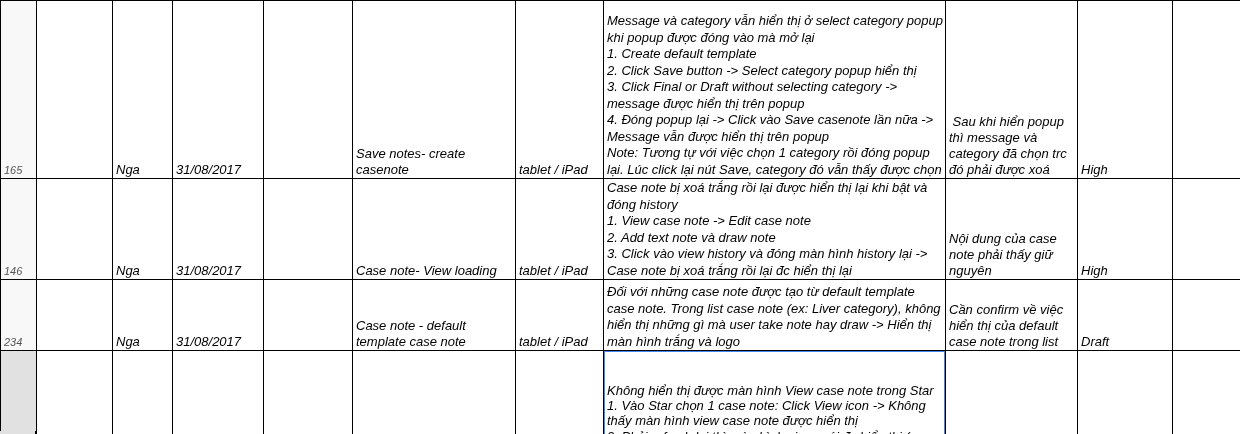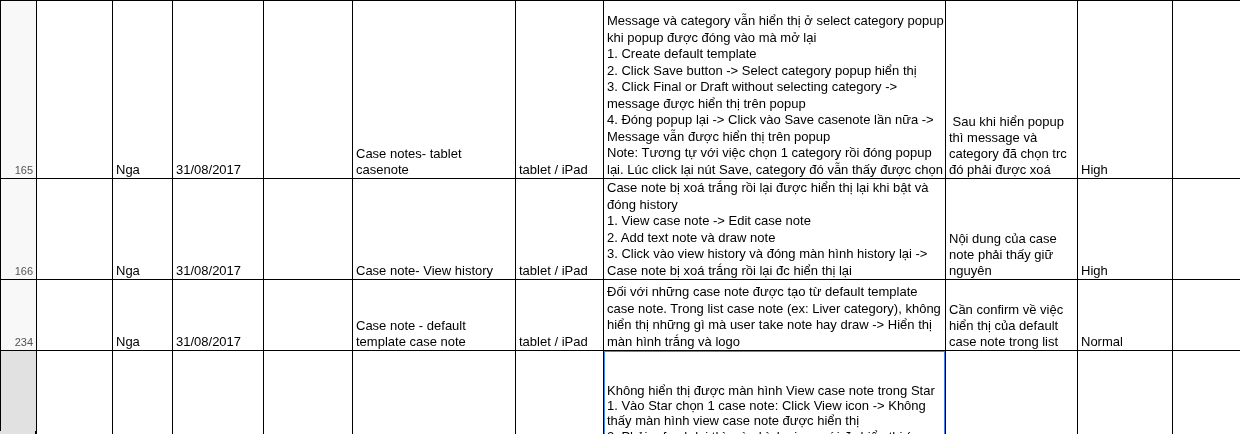--- a/index.html
+++ b/index.html
@@ -26,32 +26,32 @@
     vertical-align:bottom;
   }
   tr.r165 { height:178px; }
   tr.r166 { height:101px; }
   tr.r167 { height:71px; }
   tr.r168 { height:77px; }
   td.rowhead {
     background:#f8f8f8;
     color:#555;
     font-size:11px;
-    text-align:right;
+    text-align:left;
     vertical-align:middle;
     white-space:normal;
     margin-left:12px;
   }
   tr.r168 td.rowhead { background:#e1e1e1; }
   td.v-bottom { vertical-align:bottom; padding-bottom:4px; }
   td.v-middle { vertical-align:middle; }
   td.v-top { vertical-align:top; padding-top:1px; }
   .txt { white-space:pre; line-height:16.5px; }
   tr.r168 .desc .txt { line-height:15.2px; }
-  td, .txt { line-height:16px; }
+  td, .txt { line-height:16px;font-style:italic; }
   td.desc .txt { line-height:16.5px; }
   td.selected { position:relative; }
   .sel-outline {
     position:absolute; left:-1px; top:-1px; right:-1px; bottom:-1px;
     border:2px solid var(--sel,#4285f4);
     pointer-events:none;
     z-index:1;
   }
   .header-stub {
     position:absolute; left:0; top:431px;
@@ -79,21 +79,21 @@
         <col style="width:68px">
     </colgroup>
 
     <tbody>
         <tr class="r165">
       <td class="rowhead">165</td>
       <td></td>
       <td class="v-bottom">Nga</td>
       <td class="v-bottom">31/08/2017</td>
       <td></td>
-      <td class="v-bottom">Case notes- tablet
+      <td class="v-bottom">Save notes- create
 casenote</td>
       <td class="v-middle">tablet / iPad</td>
       <td class="desc v-top"><div class="txt">Message và category vẫn hiển thị ở select category popup
 khi popup được đóng vào mà mở lại
 1. Create default template
 2. Click Save button -&gt; Select category popup hiển thị
 3. Click Final or Draft without selecting category -&gt;
 message được hiển thị trên popup
 4. Đóng popup lại -&gt; Click vào Save casenote lần nữa -&gt;
 Message vẫn được hiển thị trên popup
@@ -101,26 +101,26 @@
 lại. Lúc click lại nút Save, category đó vẫn thấy được chọn</div></td>
       <td class="v-bottom"> Sau khi hiển popup
 thì message và
 category đã chọn trc
 đó phải được xoá</td>
       <td class="v-bottom">High</td>
       <td></td>
     </tr>
 
     <tr class="r166">
-      <td class="rowhead">166</td>
+      <td class="rowhead">146</td>
       <td></td>
       <td class="v-bottom">Nga</td>
       <td class="v-bottom">31/08/2017</td>
       <td></td>
-      <td class="v-bottom">Case note- View history</td>
+      <td class="v-bottom">Case note- View loading</td>
       <td class="v-middle">tablet / iPad</td>
       <td class="desc v-top"><div class="txt">Case note bị xoá trắng rồi lại được hiển thị lại khi bật và
 đóng history
 1. View case note -&gt; Edit case note
 2. Add text note và draw note
 3. Click vào view history và đóng màn hình history lại -&gt;
 Case note bị xoá trắng rồi lại đc hiển thị lại</div></td>
       <td class="v-bottom">Nội dung của case
 note phải thấy giữ
 nguyên</td>
@@ -137,21 +137,21 @@
       <td class="v-middle">Case note - default
 template case note</td>
       <td class="v-middle">tablet / iPad</td>
       <td class="desc v-top"><div class="txt">Đối với những case note được tạo từ default template
 case note. Trong list case note (ex: Liver category), không
 hiển thị những gì mà user take note hay draw -&gt; Hiển thị
 màn hình trắng và logo</div></td>
       <td class="v-middle">Cần confirm về việc
 hiển thị của default
 case note trong list</td>
-      <td class="v-middle">Normal</td>
+      <td class="v-middle">Draft</td>
       <td></td>
     </tr>
 
     <tr class="r168">
       <td class="rowhead">168</td>
       <td></td>
       <td class="v-bottom">Nga</td>
       <td class="v-bottom">31/08/2017</td>
       <td></td>
       <td class="v-middle">Casenote- Star</td>

